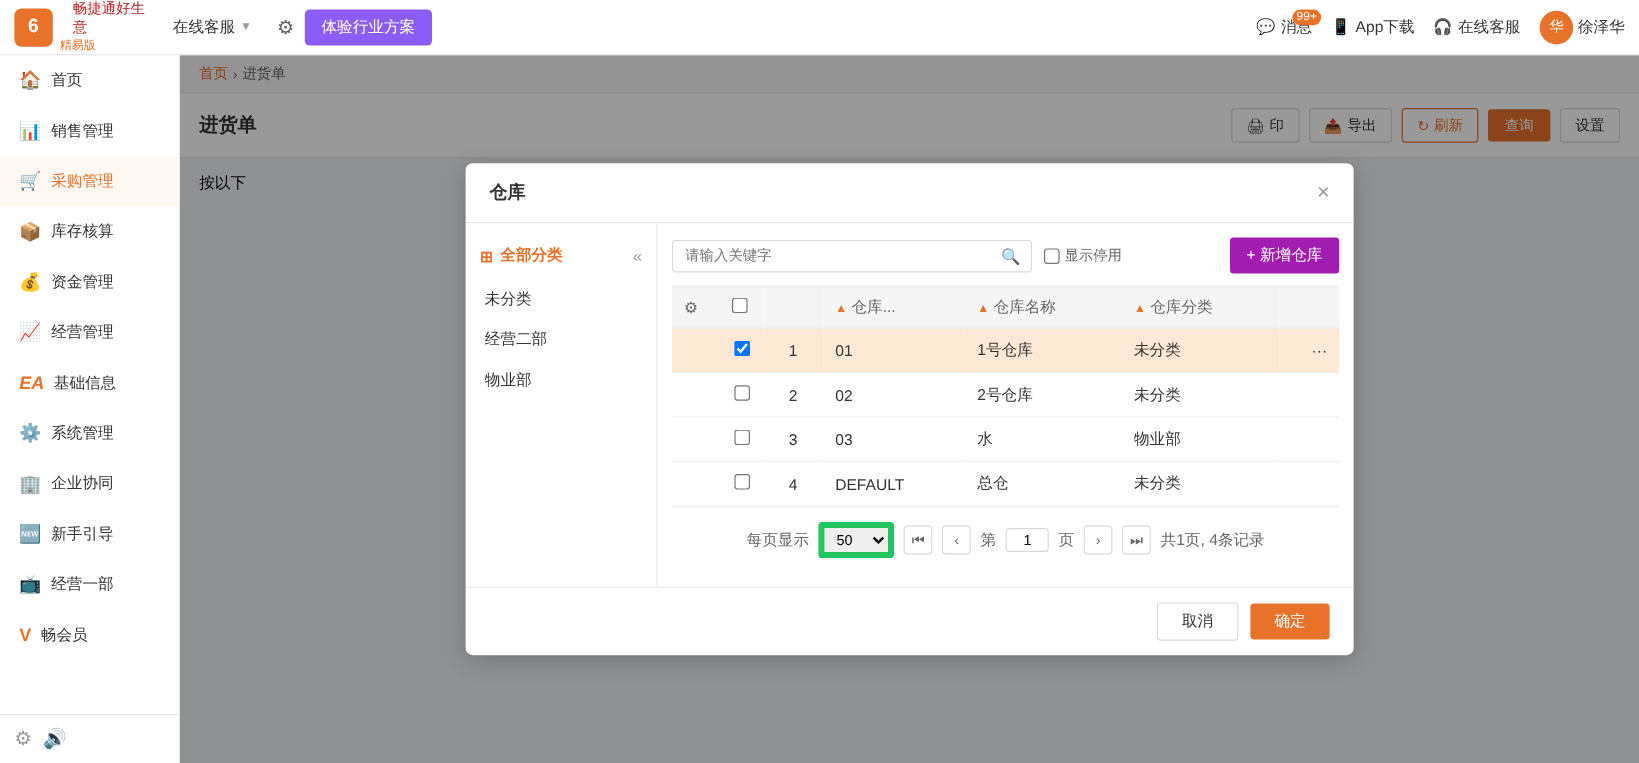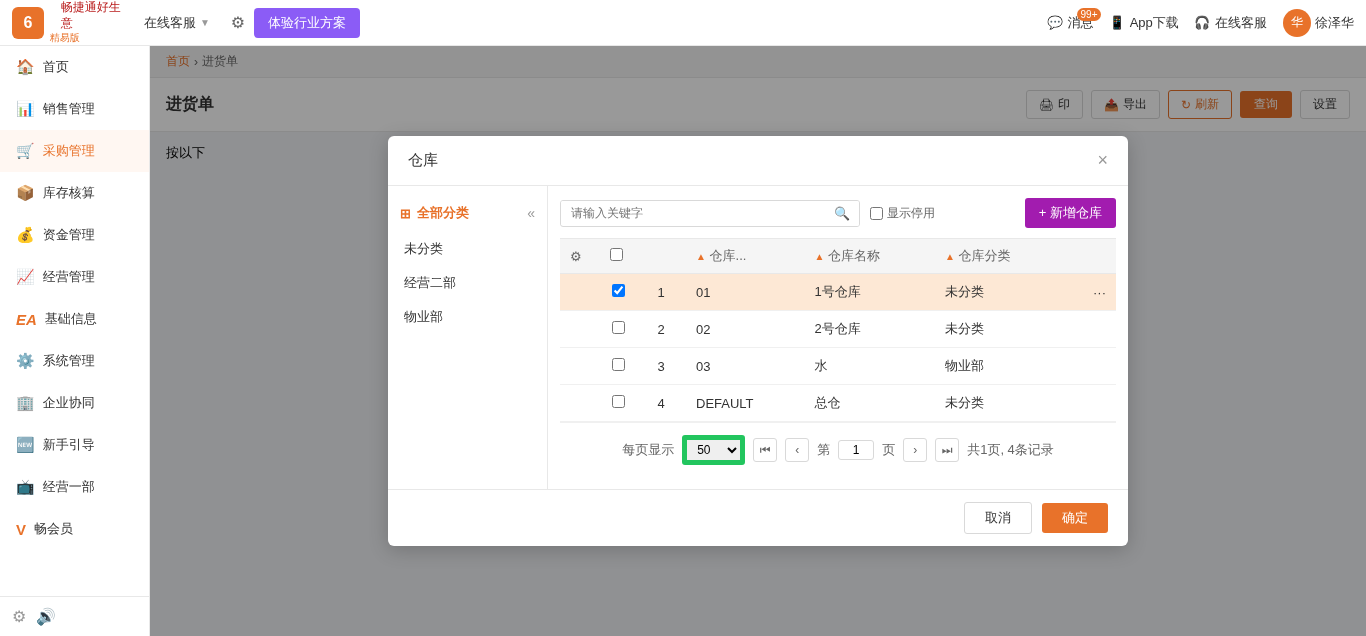--- a/index.html
+++ b/index.html
@@ -125,21 +125,21 @@
     .modal {
       background: #fff; border-radius: 6px; width: 740px;
       box-shadow: 0 4px 20px rgba(0,0,0,0.2);
       display: flex; flex-direction: column;
       max-height: 580px;
     }
     .modal-header {
       display: flex; align-items: center; justify-content: space-between;
       padding: 14px 20px; border-bottom: 1px solid #e8e8e8;
     }
-    .modal-title { font-size: 15px; font-weight: normal; color: #333; }
+    .modal-title { font-size: 15px; font-weight: bold; color: #333; }
     .modal-close { cursor: pointer; color: #999; font-size: 18px; }
     .modal-body { display: flex; flex: 1; overflow: hidden; }
 
     
     .category-panel {
       width: 160px; border-right: 1px solid #e8e8e8;
       padding: 12px 0; flex-shrink: 0;
     }
     .category-header {
       display: flex; align-items: center; justify-content: space-between;

